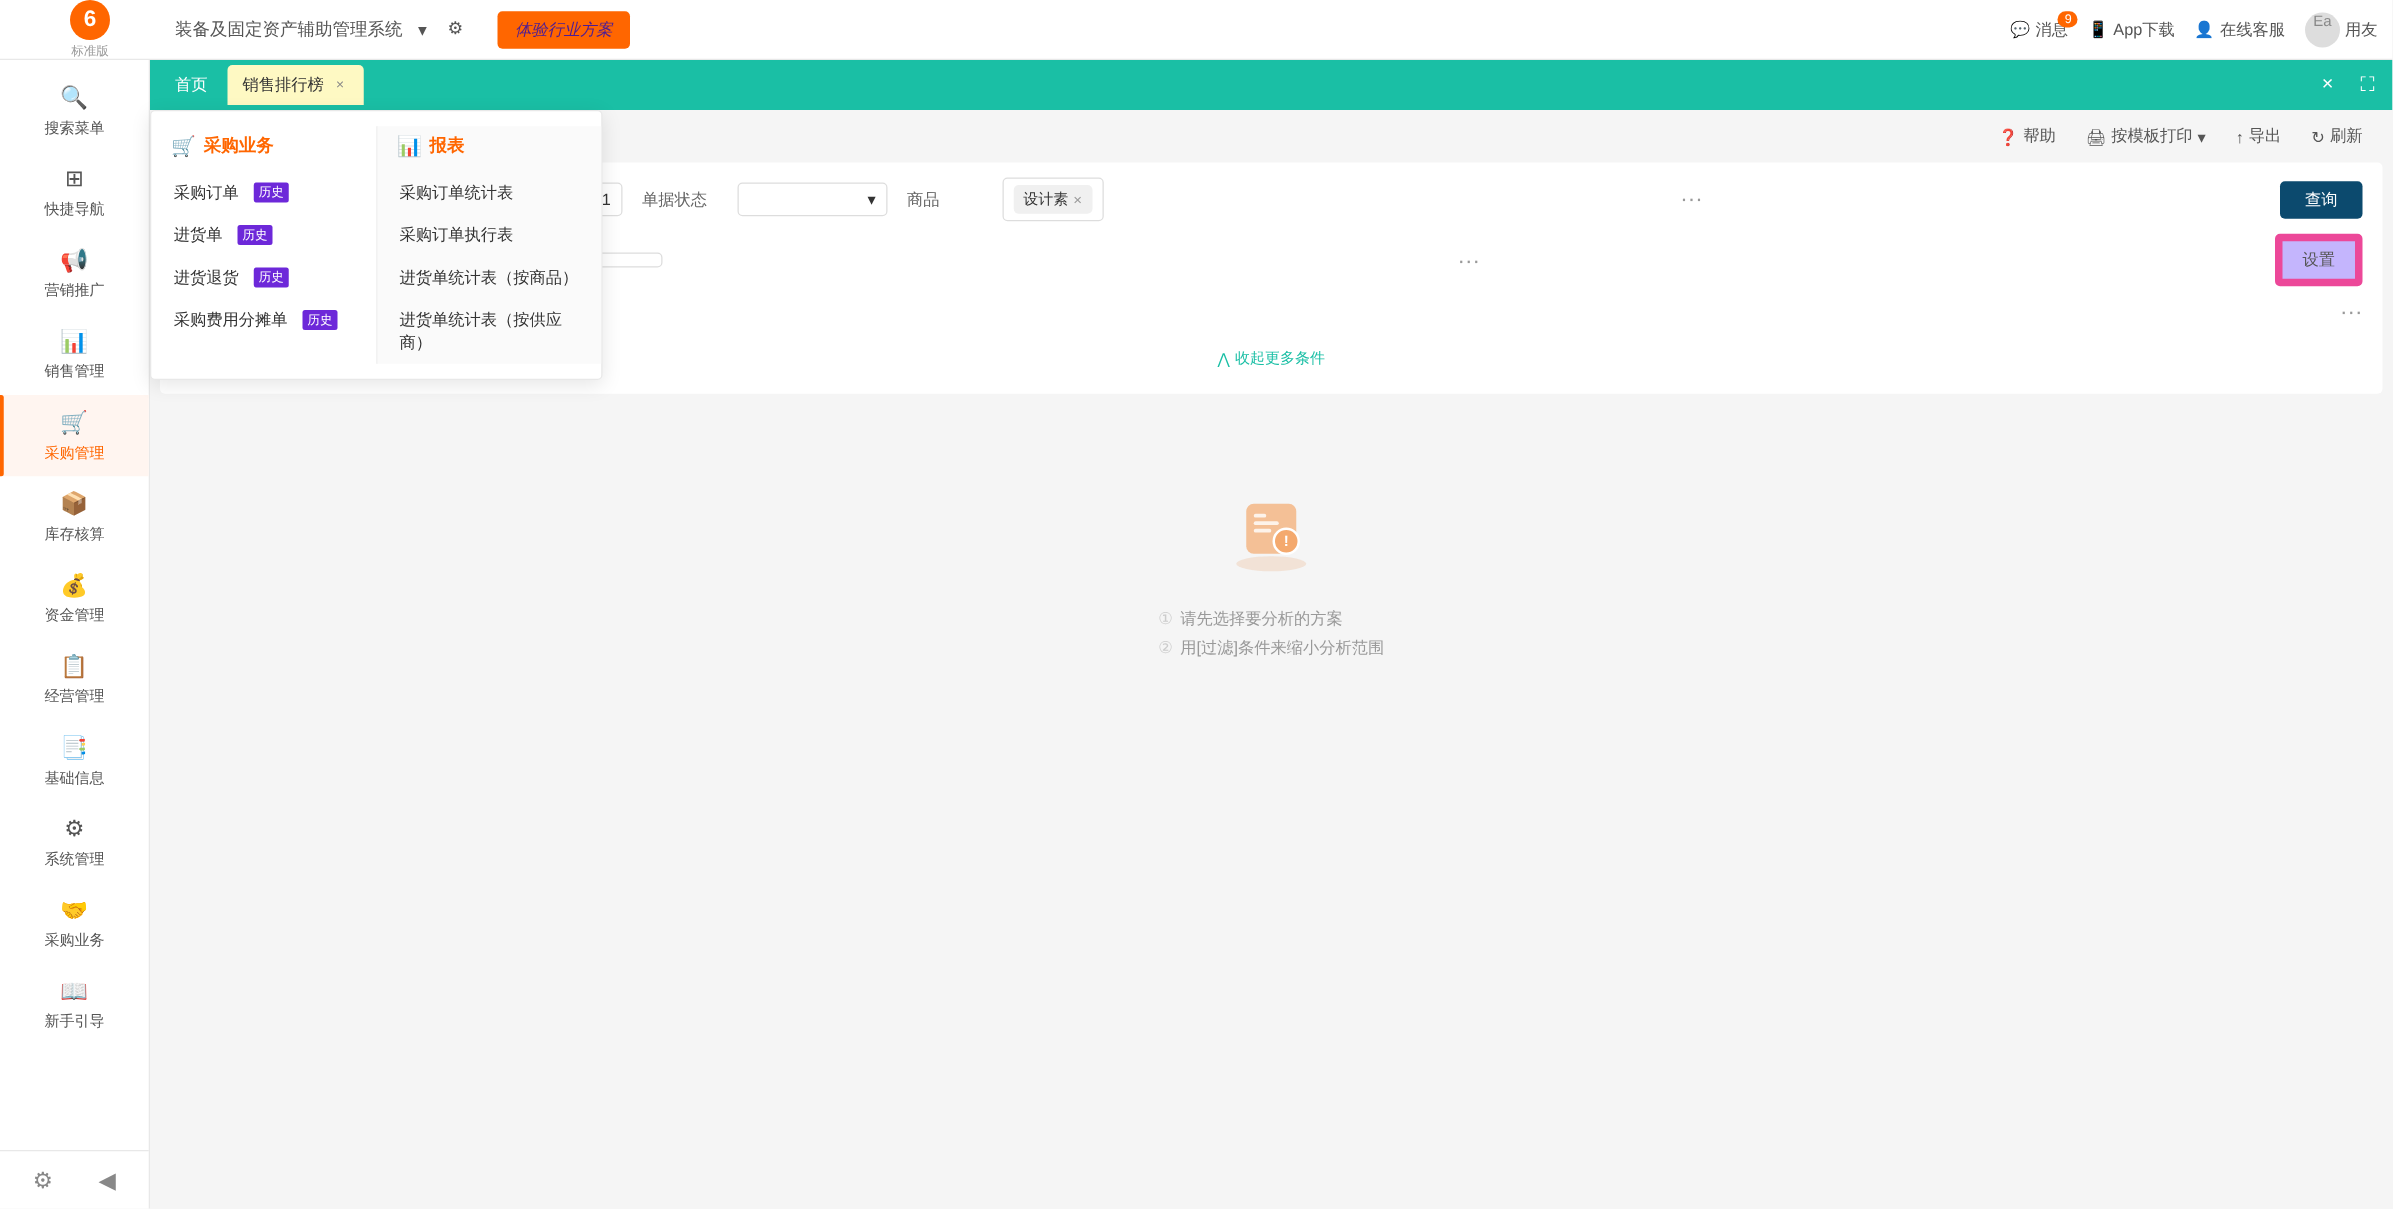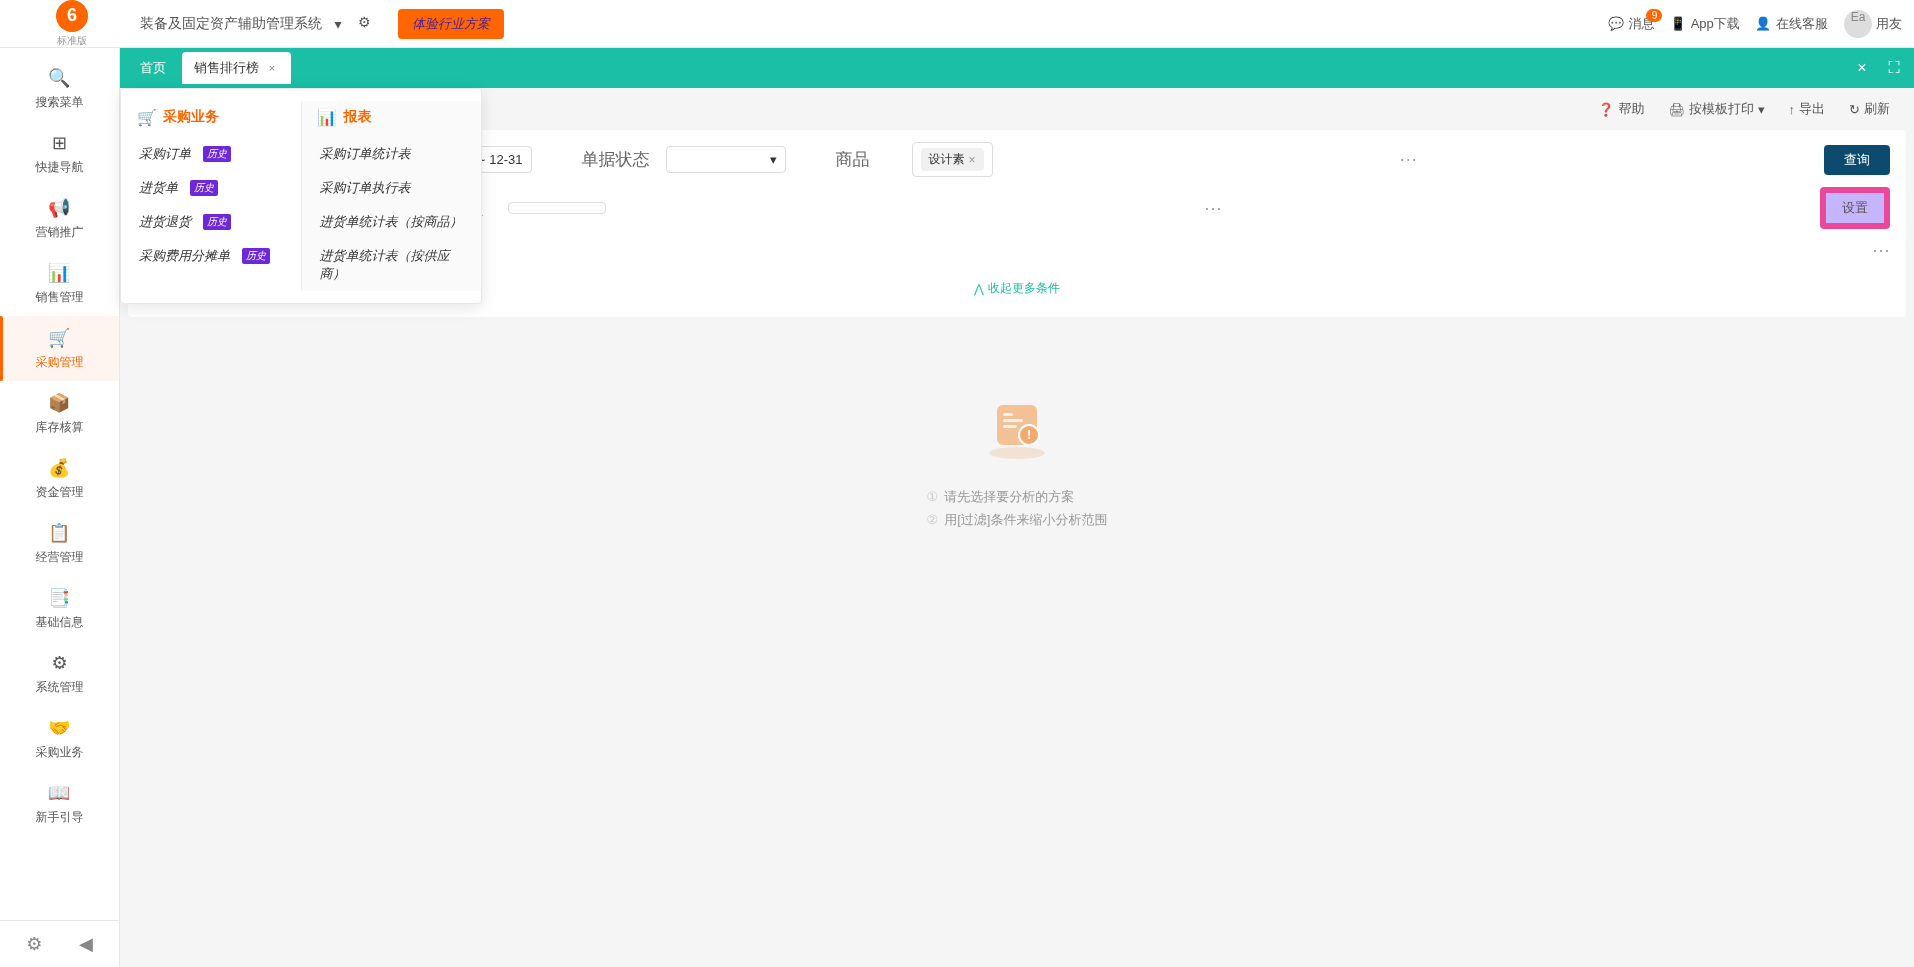--- a/index.html
+++ b/index.html
@@ -149,21 +149,21 @@
       height: 32px;
       padding: 0 12px;
       display: flex; align-items: center;
       border-radius: 4px 4px 0 0;
       font-size: 13px;
       cursor: pointer;
       color: #fff;
       gap: 6px;
     }
     .tab-item.active {
-      background: #ffffff;
+      background: #fef9c3;
       color: #333;
     }
     .tab-close {
       font-size: 11px; color: #888; cursor: pointer;
       width: 14px; height: 14px;
       display: flex; align-items: center; justify-content: center;
       border-radius: 50%;
     }
     .tab-bar-right {
       margin-left: auto;
@@ -184,21 +184,21 @@
     }
     .filter-row {
       display: flex;
       align-items: center;
       gap: 16px;
       margin-bottom: 10px;
       flex-wrap: wrap;
     }
     .filter-row:last-child { margin-bottom: 0; }
     .filter-label {
-      font-size: 17px; color: #666; white-space: nowrap; min-width: 60px; margin-left: 34px;
+      font-size: 13px; color: #666; white-space: nowrap; min-width: 60px;
     }
     .filter-input {
       border: 1px solid #ddd; border-radius: 4px;
       padding: 5px 8px; font-size: 13px; color: #333;
       background: #fff; cursor: pointer;
       display: flex; align-items: center; gap: 4px;
     }
     .filter-select {
       border: 1px solid #ddd; border-radius: 4px;
       padding: 5px 8px; font-size: 13px; color: #333;
@@ -280,21 +280,20 @@
     .menu-header-icon {
       width: 20px; height: 20px;
       display: flex; align-items: center; justify-content: center;
       font-size: 16px;
     }
     .menu-item {
       display: flex; align-items: center; gap: 8px;
       padding: 8px 10px;
       font-size: 13px; color: #333; cursor: pointer;
       border-radius: 4px;
-      font-style: italic;
     }
     .history-badge {
       background: #6d28d9; color: #fff;
       font-size: 10px; padding: 1px 4px;
       border-radius: 2px; margin-left: 4px;
     }
 
     
     .top-toolbar {
       display: flex; align-items: center; justify-content: flex-end;

